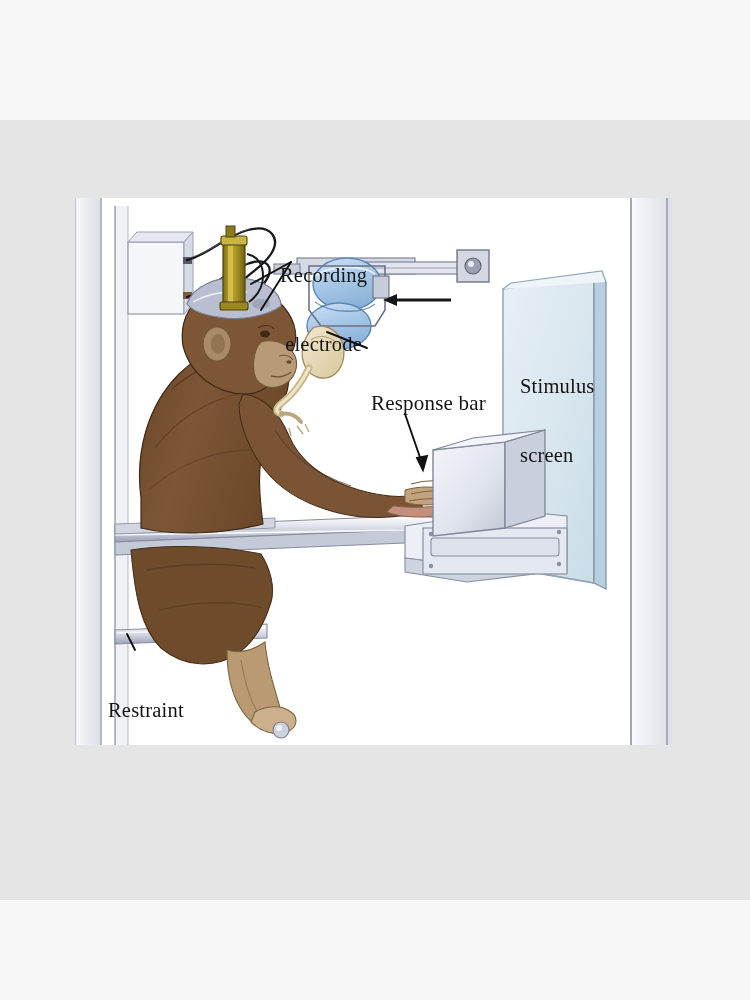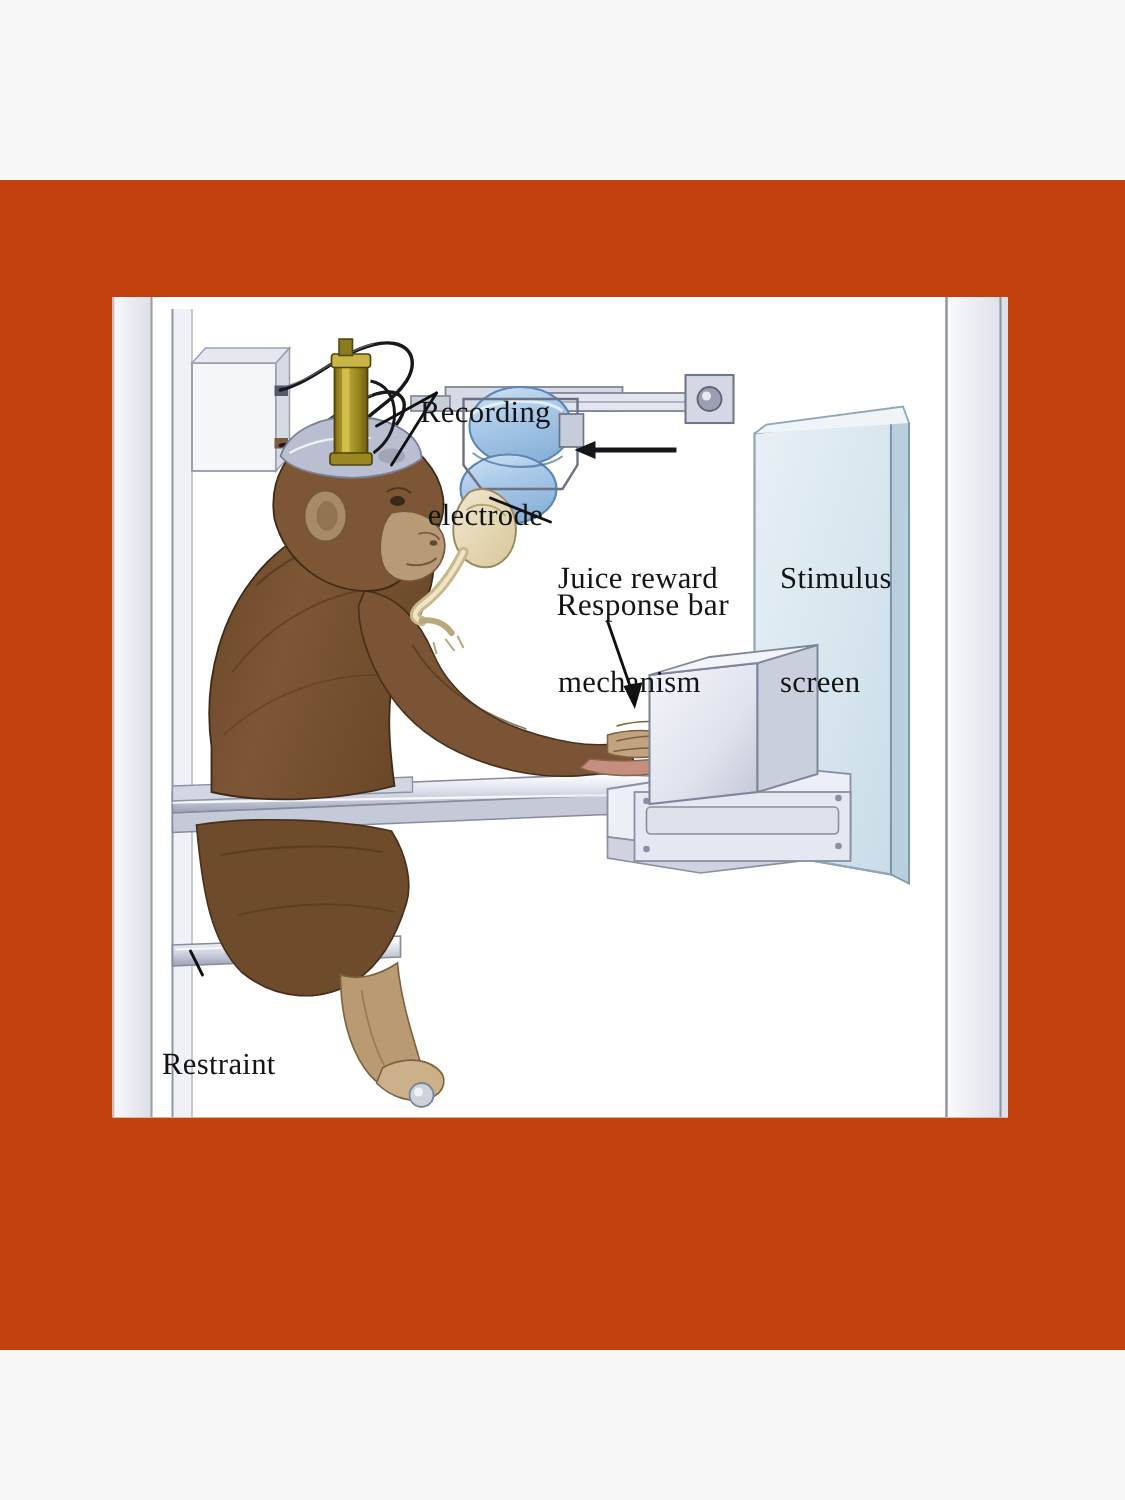--- a/index.html
+++ b/index.html
@@ -13,21 +13,21 @@
     height: 1000px;
     font-family: "Liberation Serif", "DejaVu Serif", serif;
     position: relative;
     overflow: hidden;
   }
   .page {
     position: absolute;
     left: 0; top: 0;
     width: 750px;
     height: 1000px;
-    background: #c2410c;
+    background: #e5e5e5;
   }
   .band {
     position: absolute;
     left: 0;
     width: 750px;
     background: #f7f7f7;
   }
   .band-top { top: 0; height: 120px; }
   .band-bottom { top: 900px; height: 100px; }
 
@@ -337,24 +337,20 @@
 
         <path d="M60,452 L52,436"></path>
       </g>
     </svg>
 
     <div class="lbl lbl-recording">
       <div>Recording</div>
       <div>electrode</div>
     </div>
 
-    <div class="lbl lbl-juice">
-      <div>Juice reward</div>
-      <div>mechanism</div>
-    </div>
 
     <div class="lbl lbl-response">Response bar</div>
 
     <div class="lbl lbl-restraint">
       <div>Restraint</div>
       
     </div>
 
     <div class="lbl lbl-stimulus">
       <div>Stimulus</div>

